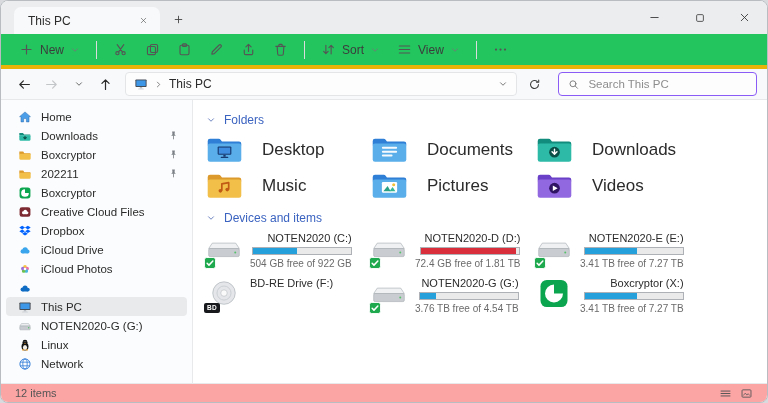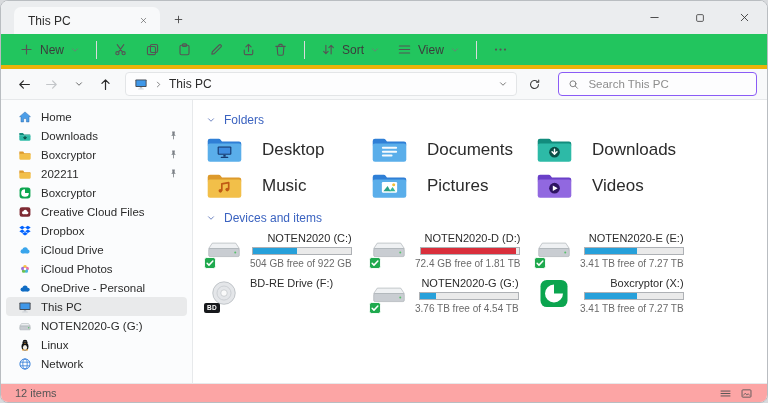--- a/index.html
+++ b/index.html
@@ -524,21 +524,20 @@
       <div class="sitem">
           <svg class="sic">
             <use href="#s-iphotos"></use>
           </svg>
           <span class="slbl">iCloud Photos</span>
         </div>
       <div class="sitem">
           <svg class="sic">
             <use href="#s-onedrive"></use>
           </svg>
-          <span class="slbl">OneDrive - Personal</span>
         </div>
       <div class="sitem selected">
           <svg class="sic">
             <use href="#s-pc"></use>
           </svg>
           <span class="slbl">This PC</span>
         </div>
       <div class="sitem">
           <svg class="sic">
             <use href="#s-hdd16"></use>

